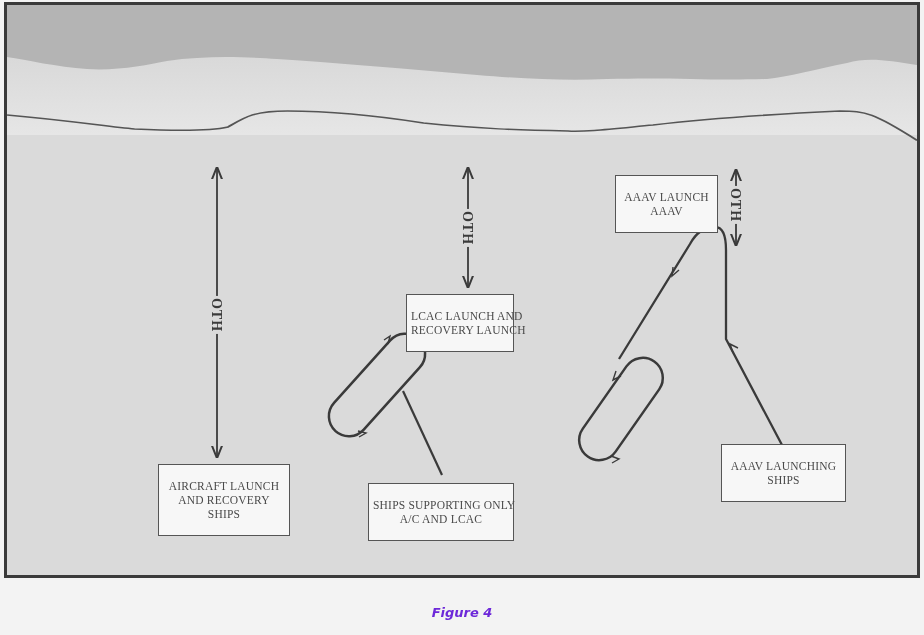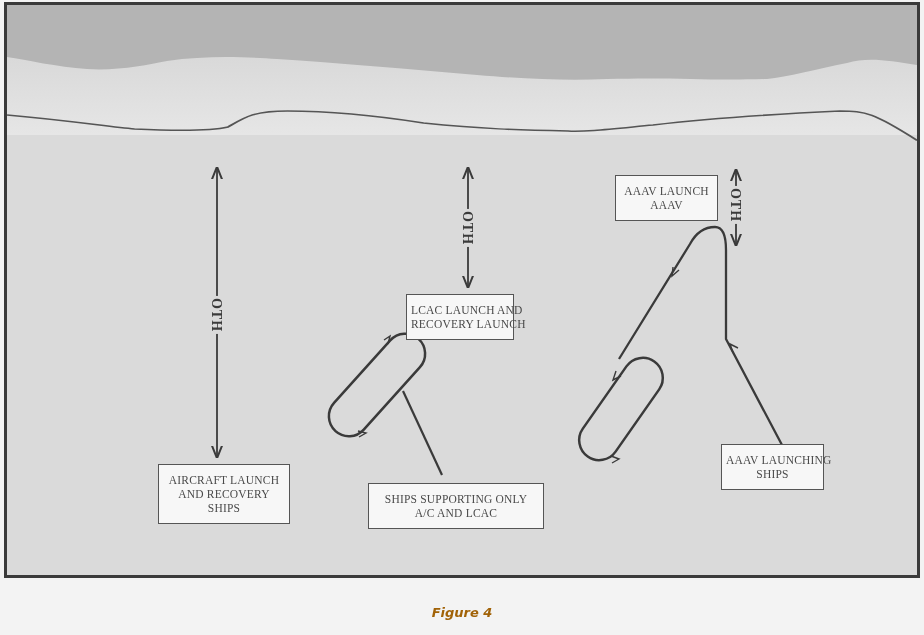--- a/index.html
+++ b/index.html
@@ -9,33 +9,33 @@
   }
   #frame {
     position: absolute; left: 4px; top: 2px; width: 916px; height: 576px;
     border: 3px solid #3a3a3a; box-sizing: border-box; overflow: hidden;
     background: #dadada;
   }
   #frame svg { position: absolute; left: 0; top: 0; }
   .label-box {
     position: absolute; background: #f7f7f7; border: 1.5px solid #555;
     color: #4a4a4a; font-size: 11.5px; line-height: 14px; text-align: center;
-    padding: 8px 4px; box-sizing: border-box; letter-spacing: 0.2px;
+    padding: 14px 4px; box-sizing: border-box; letter-spacing: 0.2px;
     white-space: nowrap;
   }
   .label-box span { display: block; }
   .oth {
     position: absolute; font-size: 14px; color: #3a3a3a; font-weight: bold;
     transform: rotate(90deg); transform-origin: center center; letter-spacing: 1px;
     background: #dadada; padding: 0 2px; line-height: 14px;
   }
   #caption {
     position: absolute; left: 0; width: 924px; top: 605px; text-align: center;
     font-family: "DejaVu Sans", sans-serif; font-style: italic; font-weight: bold;
-    font-size: 13px; color: #a16207;
+    font-size: 13px; color: #6d28d9;
   }
 </style>
 </head>
 <body>
 
 <div id="frame">
   <svg width="910" height="570" viewBox="0 0 910 570">
     <defs>
       <linearGradient id="shoreGrad" x1="0" y1="0" x2="0" y2="1">
         <stop offset="0" stop-color="#d0d0d0"></stop>
@@ -86,27 +86,27 @@
 
   <div class="label-box" style="left:151px; top:459px; width:132px;">
     <span>AIRCRAFT LAUNCH</span>
     <span>AND RECOVERY</span>
     <span>SHIPS</span>
   </div>
   <div class="label-box" style="left:399px; top:289px; width:108px;">
     <span>LCAC LAUNCH AND</span>
     <span>RECOVERY LAUNCH</span>
   </div>
-  <div class="label-box" style="left:361px; top:478px; width:176px;">
+  <div class="label-box" style="left:361px; top:478px; width:146px;">
     <span>SHIPS SUPPORTING ONLY</span>
     <span>A/C AND LCAC</span>
   </div>
   <div class="label-box" style="left:608px; top:170px; width:103px;">
     <span>AAAV LAUNCH</span>
     <span>AAAV</span>
   </div>
-  <div class="label-box" style="left:714px; top:439px; width:103px;">
+  <div class="label-box" style="left:714px; top:439px; width:125px;">
     <span>AAAV LAUNCHING</span>
     <span>SHIPS</span>
   </div>
 </div>
 
 <div id="caption">Figure 4</div>
 
 </body></html>

